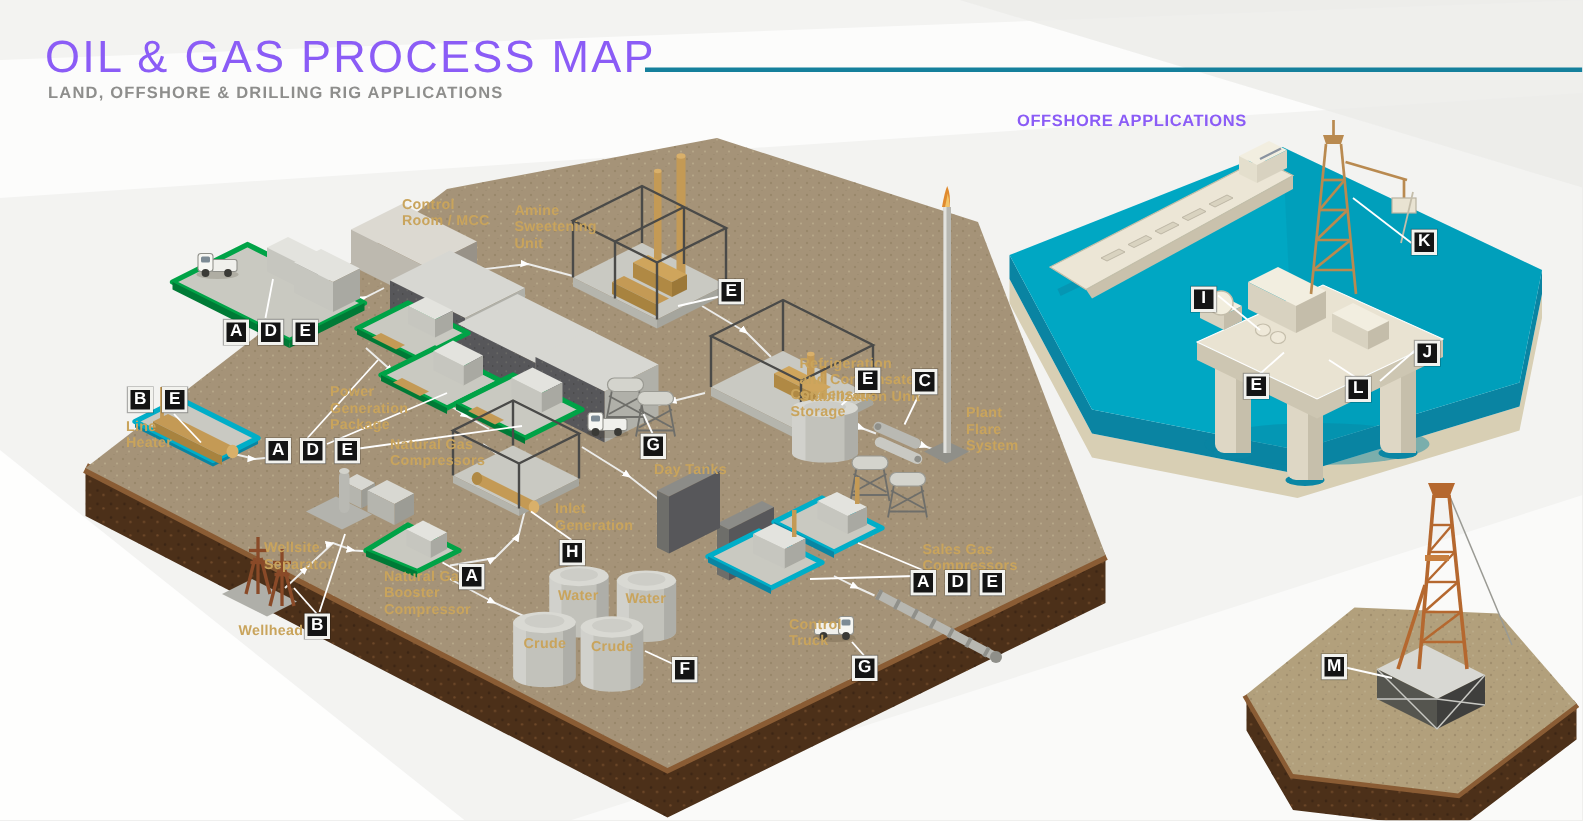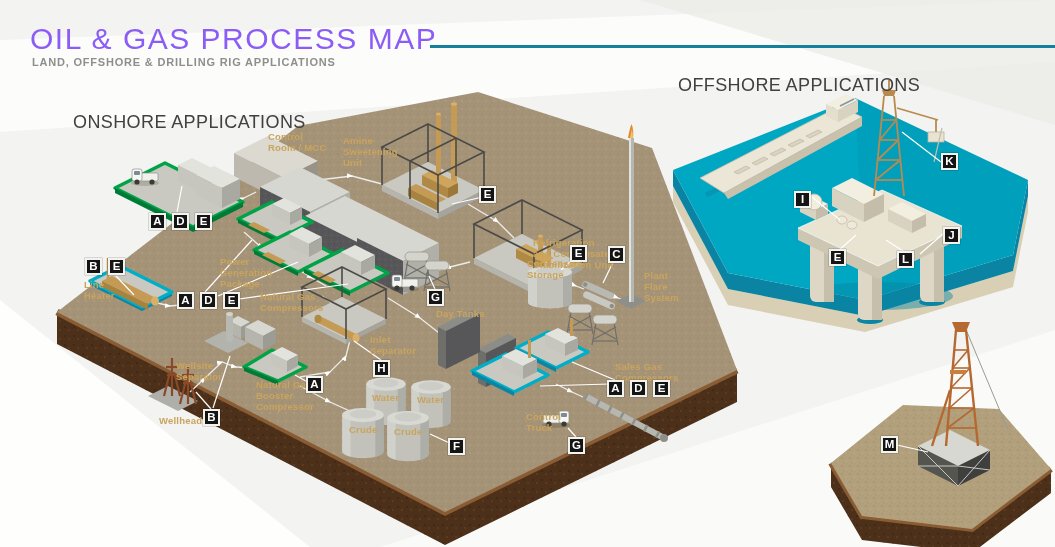--- a/index.html
+++ b/index.html
@@ -4,21 +4,21 @@
 <style>
   html,body{margin:0;padding:0;background:#e9e9e7;}
   #stage{position:relative;width:1055px;height:547px;overflow:hidden;
          background:#f3f3f1;font-family:"Liberation Sans",sans-serif;}
   #art{position:absolute;left:0;top:0;}
   .title{position:absolute;left:30px;top:22px;font-size:30px;font-weight:400;
          color:#8b5cf6;letter-spacing:1.5px;white-space:nowrap;}
   .title-rule{position:absolute;left:430px;right:0;top:45px;height:3px;background:#15809c;}
   .subtitle{position:absolute;left:32px;top:56px;font-size:11px;font-weight:bold;
             color:#8e8e8c;letter-spacing:0.8px;white-space:nowrap;}
-  .section-label{position:absolute;font-size:18px;font-weight:normal;color:#404040;
+  .section-label{position:absolute;font-size:11px;font-weight:bold;color:#8b5cf6;
                  letter-spacing:0.4px;white-space:nowrap;}
   #annotations{position:absolute;left:0;top:0;width:1055px;height:547px;}
   .eq-label{position:absolute;font-size:9.5px;font-weight:bold;color:#c9a45c;
             line-height:1.18;white-space:pre-line;letter-spacing:0.2px;}
   .badge-group{position:absolute;display:flex;gap:6px;}
   .badge{width:17px;height:17px;background:#141414;border:2px solid #f2f2ee;
          box-sizing:border-box;color:#ffffff;font-weight:bold;font-size:11.5px;
          line-height:13px;text-align:center;box-shadow:0 0 0 0.5px rgba(0,0,0,0.25);}
 </style>
 </head>
@@ -465,21 +465,20 @@
     <line x1="906" y1="253" x2="886" y2="240"></line>
     <line x1="944" y1="233" x2="920" y2="254"></line>
     <line x1="897" y1="445" x2="928" y2="452"></line>
   </g>
 </svg>
 
 <div class="title">OIL &amp; GAS PROCESS MAP</div>
 <div class="title-rule"></div>
 <div class="subtitle">LAND, OFFSHORE &amp; DRILLING RIG APPLICATIONS</div>
 
-<div class="section-label" style="left:73px;top:112px">ONSHORE APPLICATIONS</div>
 <div class="section-label" style="left:678px;top:75px">OFFSHORE APPLICATIONS</div>
 
 <div id="annotations">
       <div class="eq-label" style="left: 220px; top: 256px;">Power
 Generation
 Package</div>
       <div class="eq-label" style="left: 268px; top: 131px;">Control
 Room / MCC</div>
       <div class="eq-label" style="left: 343px; top: 135px;">Amine
 Sweetening
@@ -491,21 +490,21 @@
 Storage</div>
       <div class="eq-label" style="left: 644px; top: 270px;">Plant
 Flare
 System</div>
       <div class="eq-label" style="left: 436px; top: 280px; margin-top: 28px;">Day Tanks</div>
       <div class="eq-label" style="left: 260px; top: 291px;">Natural Gas
 Compressors</div>
       <div class="eq-label" style="left: 84px; top: 279px;">Line
 Heater</div>
       <div class="eq-label" style="left: 370px; top: 334px;">Inlet
-Separator</div>
+Generation</div>
       <div class="eq-label" style="left: 176px; top: 360px;">Wellsite
 Separator</div>
       <div class="eq-label" style="left: 256px; top: 379px;">Natural Gas
 Booster
 Compressor</div>
       <div class="eq-label" style="left: 159px; top: 415px;">Wellhead</div>
       <div class="eq-label" style="left: 372px; top: 392px;">Water</div>
       <div class="eq-label" style="left: 417px; top: 394px;">Water</div>
       <div class="eq-label" style="left: 349px; top: 424px;">Crude</div>
       <div class="eq-label" style="left: 394px; top: 426px;">Crude</div>

